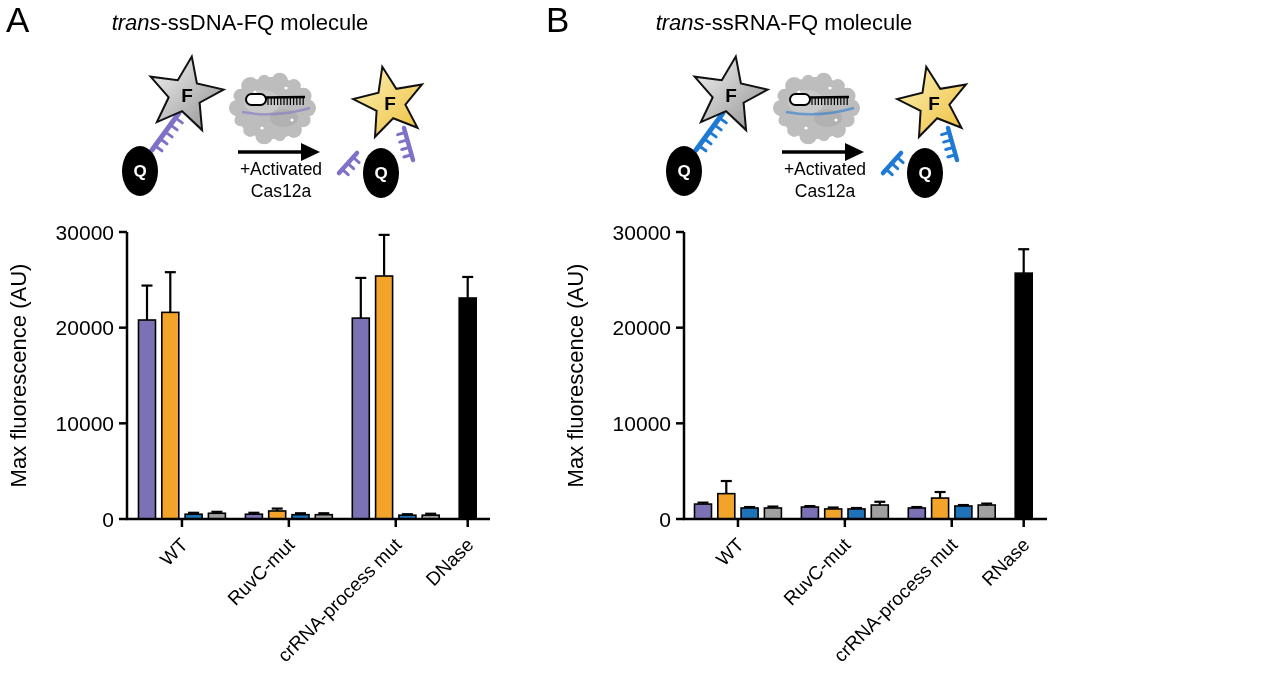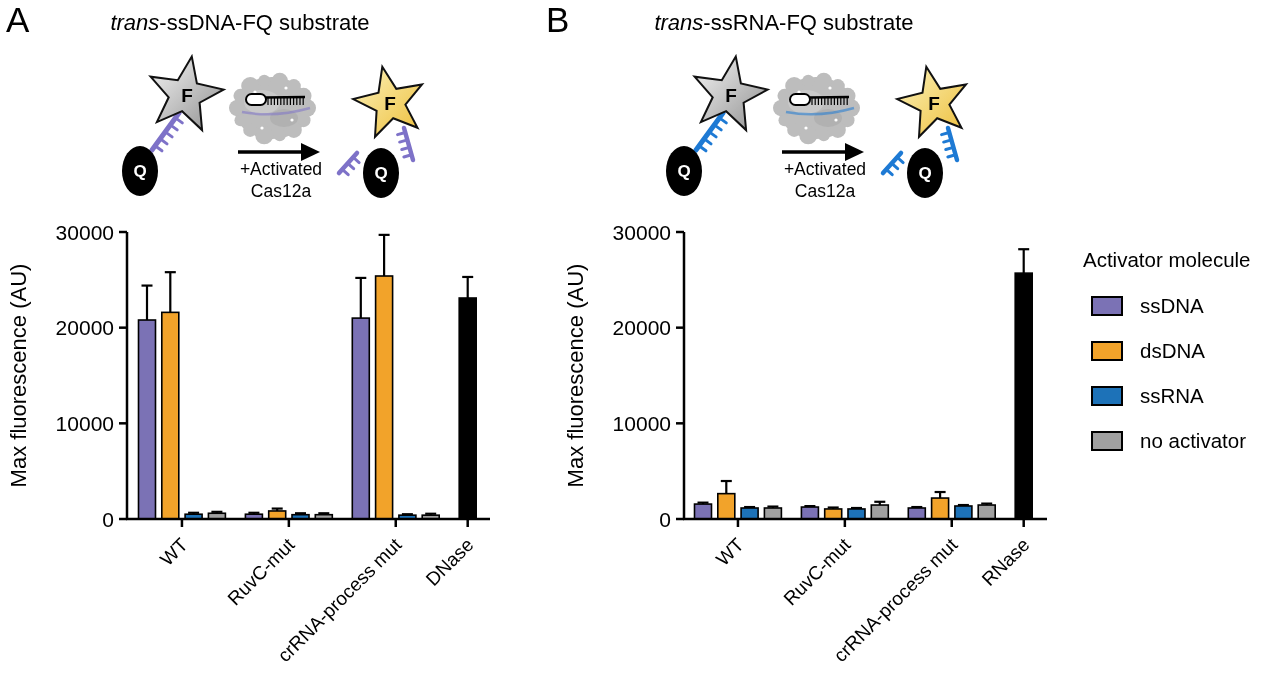--- a/index.html
+++ b/index.html
@@ -21,21 +21,21 @@
   .legend-swatch{width:28px;height:16px;border:2px solid #000;margin-right:17px;flex:none;}
   .legend-label{font-size:20.5px;}
 </style>
 </head>
 <body>
 
 <div class="page">
 
   <section class="panel" id="panel-A">
     <div class="panel-letter">A</div>
-    <h2 class="panel-title"><em>trans</em><span>-ssDNA-FQ substrate</span></h2>
+    <h2 class="panel-title"><em>trans</em><span>-ssDNA-FQ molecule</span></h2>
     <svg class="schematic" id="schematic-A" width="544" height="168">
         <defs>
           <linearGradient id="sA-gray" x1="0" y1="0" x2="1" y2="1">
             <stop offset="0" stop-color="#F6F6F6"></stop>
             <stop offset="1" stop-color="#8E8E8E"></stop>
           </linearGradient>
           <linearGradient id="sA-yellow" x1="0" y1="0" x2="1" y2="1">
             <stop offset="0" stop-color="#FCF3BC"></stop>
             <stop offset="1" stop-color="#EDBE3A"></stop>
           </linearGradient>
@@ -173,21 +173,21 @@
         <text x="0" y="0" font-size="19" fill="#000" font-family="&quot;Liberation Sans&quot;, sans-serif" text-anchor="end" transform="translate(295.85,334) rotate(-45)">RuvC-mut</text>
         <line x1="395.75000000000006" y1="307" x2="395.75000000000006" y2="315" stroke="#000" stroke-width="2.5"></line>
         <text x="0" y="0" font-size="19" fill="#000" font-family="&quot;Liberation Sans&quot;, sans-serif" text-anchor="end" transform="translate(402.75000000000006,334) rotate(-45)">crRNA-process mut</text>
         <line x1="467.7000000000001" y1="307" x2="467.7000000000001" y2="315" stroke="#000" stroke-width="2.5"></line>
         <text x="0" y="0" font-size="19" fill="#000" font-family="&quot;Liberation Sans&quot;, sans-serif" text-anchor="end" transform="translate(474.7000000000001,334) rotate(-45)">DNase</text>
       </svg>
   </section>
 
   <section class="panel" id="panel-B">
     <div class="panel-letter">B</div>
-    <h2 class="panel-title"><em>trans</em><span>-ssRNA-FQ substrate</span></h2>
+    <h2 class="panel-title"><em>trans</em><span>-ssRNA-FQ molecule</span></h2>
     <svg class="schematic" id="schematic-B" width="540" height="168">
         <defs>
           <linearGradient id="sB-gray" x1="0" y1="0" x2="1" y2="1">
             <stop offset="0" stop-color="#F6F6F6"></stop>
             <stop offset="1" stop-color="#8E8E8E"></stop>
           </linearGradient>
           <linearGradient id="sB-yellow" x1="0" y1="0" x2="1" y2="1">
             <stop offset="0" stop-color="#FCF3BC"></stop>
             <stop offset="1" stop-color="#EDBE3A"></stop>
           </linearGradient>
@@ -323,33 +323,14 @@
         <text x="0" y="0" font-size="19" fill="#000" font-family="&quot;Liberation Sans&quot;, sans-serif" text-anchor="end" transform="translate(200.95000000000005,334) rotate(-45)">WT</text>
         <line x1="300.85" y1="307" x2="300.85" y2="315" stroke="#000" stroke-width="2.5"></line>
         <text x="0" y="0" font-size="19" fill="#000" font-family="&quot;Liberation Sans&quot;, sans-serif" text-anchor="end" transform="translate(307.85,334) rotate(-45)">RuvC-mut</text>
         <line x1="407.75000000000006" y1="307" x2="407.75000000000006" y2="315" stroke="#000" stroke-width="2.5"></line>
         <text x="0" y="0" font-size="19" fill="#000" font-family="&quot;Liberation Sans&quot;, sans-serif" text-anchor="end" transform="translate(414.75000000000006,334) rotate(-45)">crRNA-process mut</text>
         <line x1="479.7000000000001" y1="307" x2="479.7000000000001" y2="315" stroke="#000" stroke-width="2.5"></line>
         <text x="0" y="0" font-size="19" fill="#000" font-family="&quot;Liberation Sans&quot;, sans-serif" text-anchor="end" transform="translate(486.7000000000001,334) rotate(-45)">RNase</text>
       </svg>
   </section>
 
-  <aside class="legend">
-    <div class="legend-title">Activator molecule</div>
-    <div class="legend-item">
-      <span class="legend-swatch" style="background: rgb(123, 114, 181);"></span>
-      <span class="legend-label">ssDNA</span>
-    </div>
-    <div class="legend-item">
-      <span class="legend-swatch" style="background: rgb(242, 163, 42);"></span>
-      <span class="legend-label">dsDNA</span>
-    </div>
-    <div class="legend-item">
-      <span class="legend-swatch" style="background: rgb(29, 114, 184);"></span>
-      <span class="legend-label">ssRNA</span>
-    </div>
-    <div class="legend-item">
-      <span class="legend-swatch" style="background: rgb(160, 160, 160);"></span>
-      <span class="legend-label">no activator</span>
-    </div>
-  </aside>
 
 </div>
 
 </body></html>

